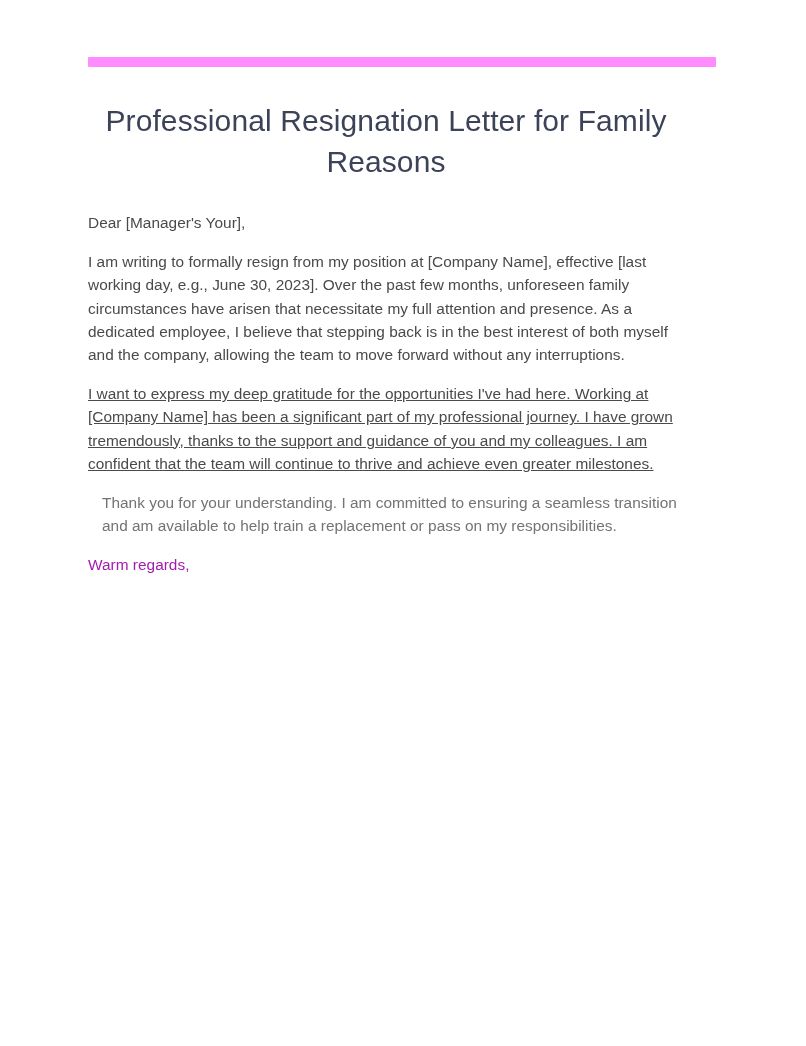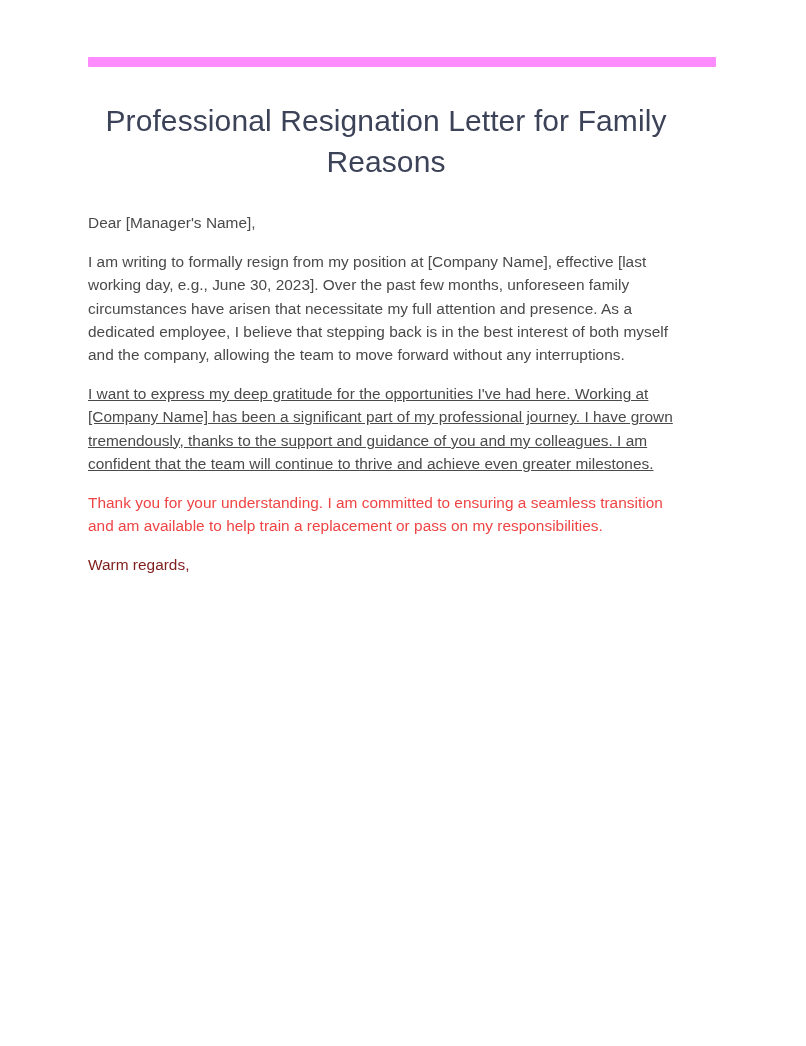--- a/index.html
+++ b/index.html
@@ -79,27 +79,27 @@
 
 <div class="page" style="background: rgb(255, 255, 255);">
   <div class="content">
 
     <div class="accent-rule" style="background: rgb(255, 140, 255);"></div>
 
     <h1 class="doc-title" style="color: rgb(60, 66, 87);">Professional Resignation Letter for Family Reasons</h1>
 
     <div class="letter-body">
 
-      <p class="letter-para" style="color: rgb(74, 74, 74);">Dear [Manager's Name],</p>
+      <p class="letter-para" style="color: rgb(74, 74, 74);">Dear [Manager's Your],</p>
 
       <p class="letter-para" style="color: rgb(74, 74, 74);">I am writing to formally resign from my position at [Company Name], effective [last working day, e.g., June 30, 2023]. Over the past few months, unforeseen family circumstances have arisen that necessitate my full attention and presence. As a dedicated employee, I believe that stepping back is in the best interest of both myself and the company, allowing the team to move forward without any interruptions.</p>
 
       <p class="letter-para" style="color: rgb(74, 74, 74); text-decoration: underline;">I want to express my deep gratitude for the opportunities I've had here. Working at [Company Name] has been a significant part of my professional journey. I have grown tremendously, thanks to the support and guidance of you and my colleagues. I am confident that the team will continue to thrive and achieve even greater milestones.</p>
 
-      <p class="letter-para" style="color: #ef4444;">Thank you for your understanding. I am committed to ensuring a seamless transition and am available to help train a replacement or pass on my responsibilities.</p>
+      <p class="letter-para" style="color: #737373; margin-left: 14px;">Thank you for your understanding. I am committed to ensuring a seamless transition and am available to help train a replacement or pass on my responsibilities.</p>
 
-      <p class="letter-para" style="color: #7f1d1d;">
+      <p class="letter-para" style="color: #a21caf;">
         <span class="signoff-line">Warm regards,</span>
       </p>
 
     </div>
   </div>
 </div>
 
 </body></html>

